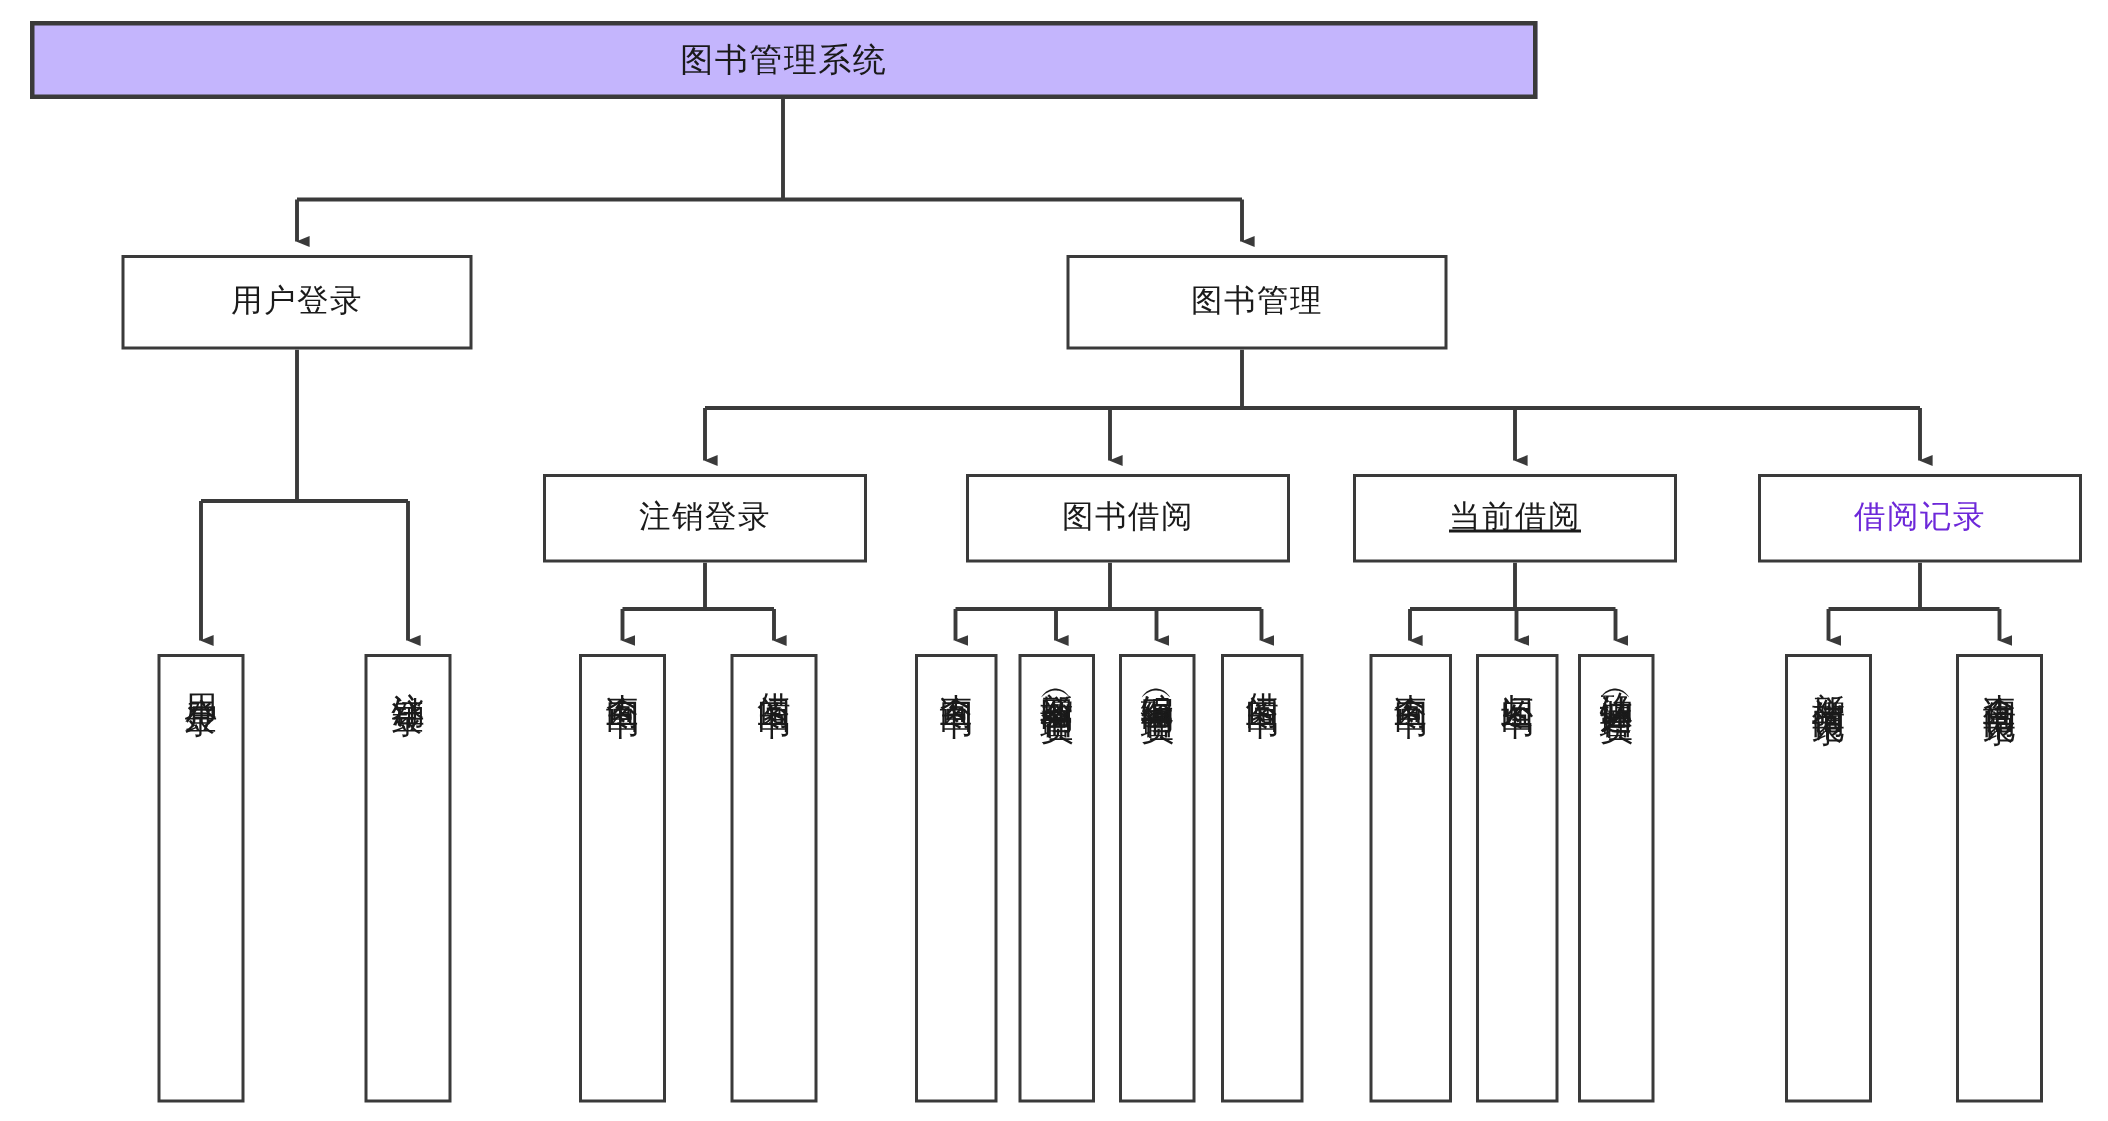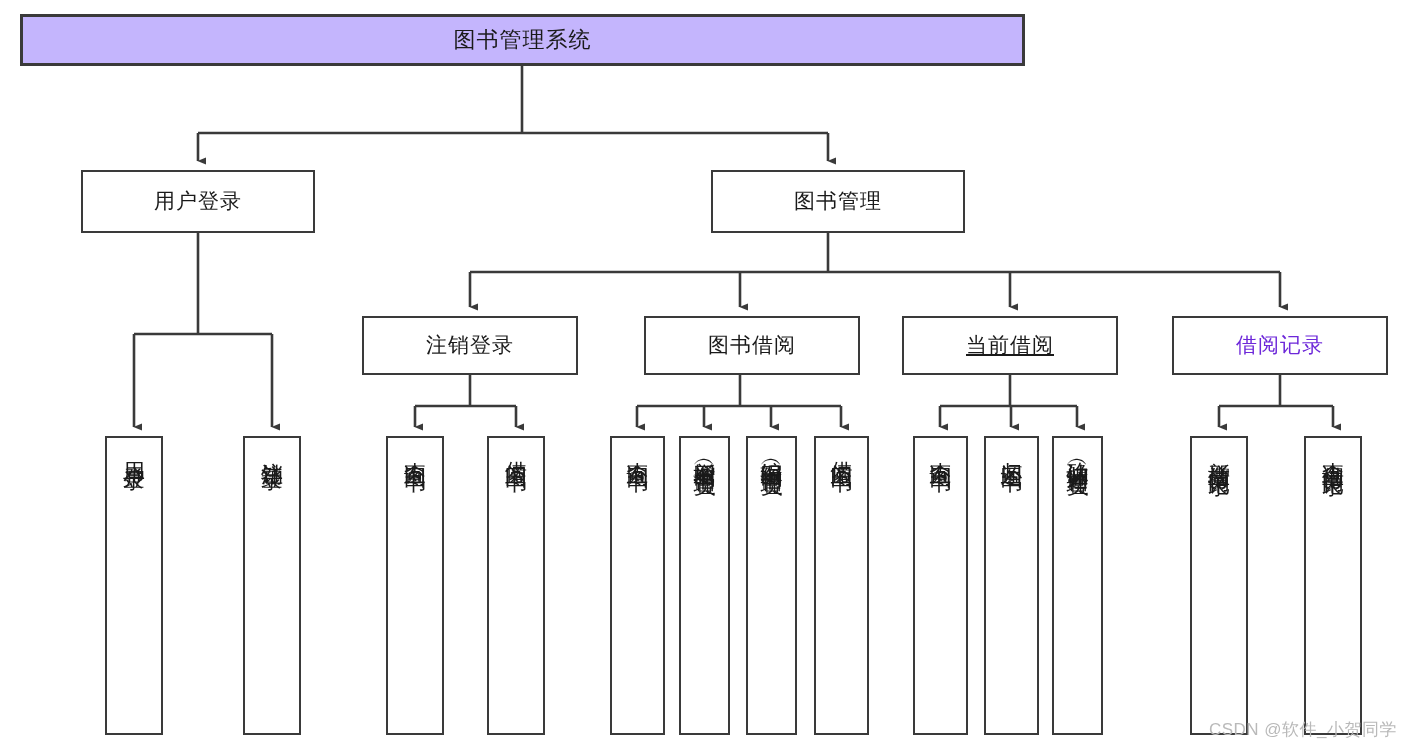--- a/index.html
+++ b/index.html
@@ -161,14 +161,13 @@
         <span class="label">确认归还（管理员）</span>
       </div>
       <div class="node level-3 vertical" style="left: 1190px; top: 436px; width: 58px; height: 299px; border-color: rgb(58, 58, 58); background: rgb(255, 255, 255); color: rgb(26, 26, 26);">
         <span class="label">新增借阅记录</span>
       </div>
       <div class="node level-3 vertical" style="left: 1304px; top: 436px; width: 58px; height: 299px; border-color: rgb(58, 58, 58); background: rgb(255, 255, 255); color: rgb(26, 26, 26);">
         <span class="label">查询借阅记录</span>
       </div>
     </div>
 
-  <div id="watermark">CSDN @软件_小贺同学</div>
 </div>
 
 </body></html>

